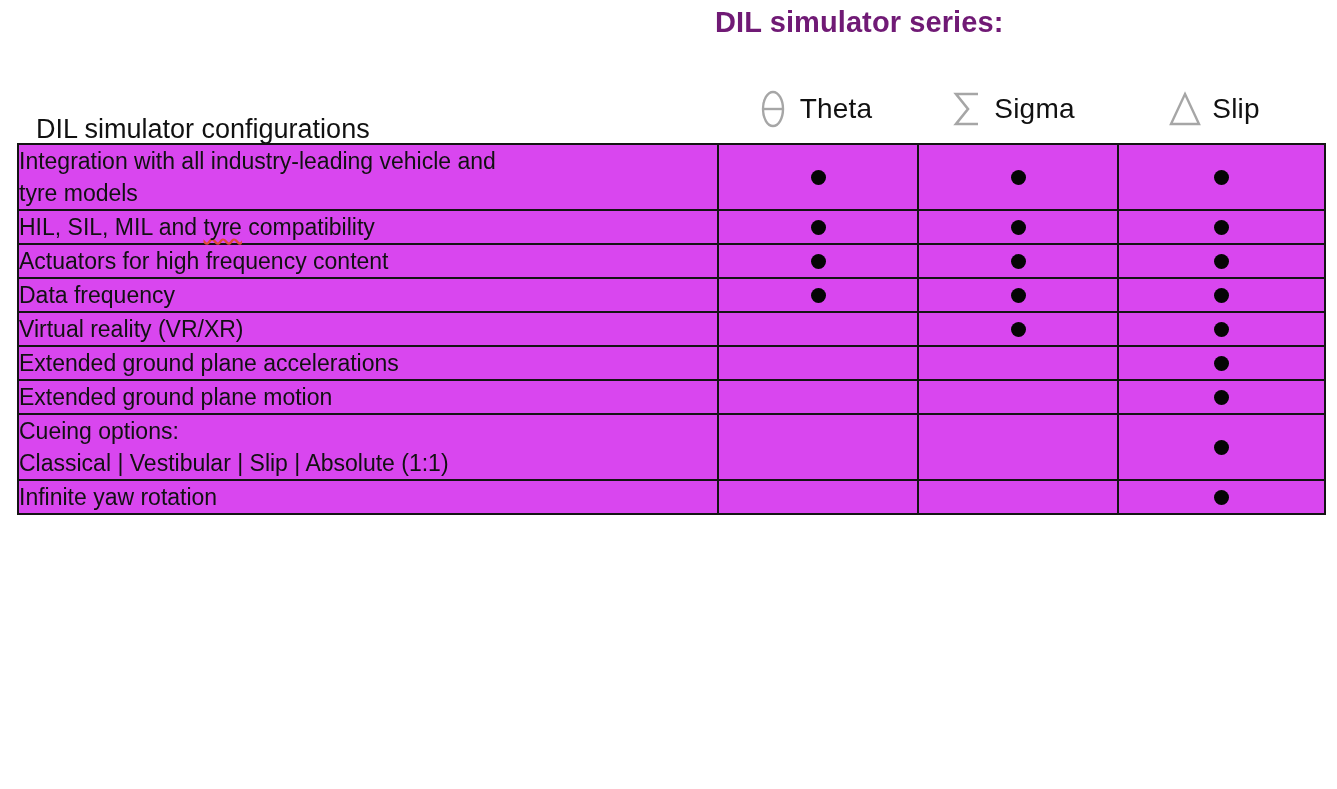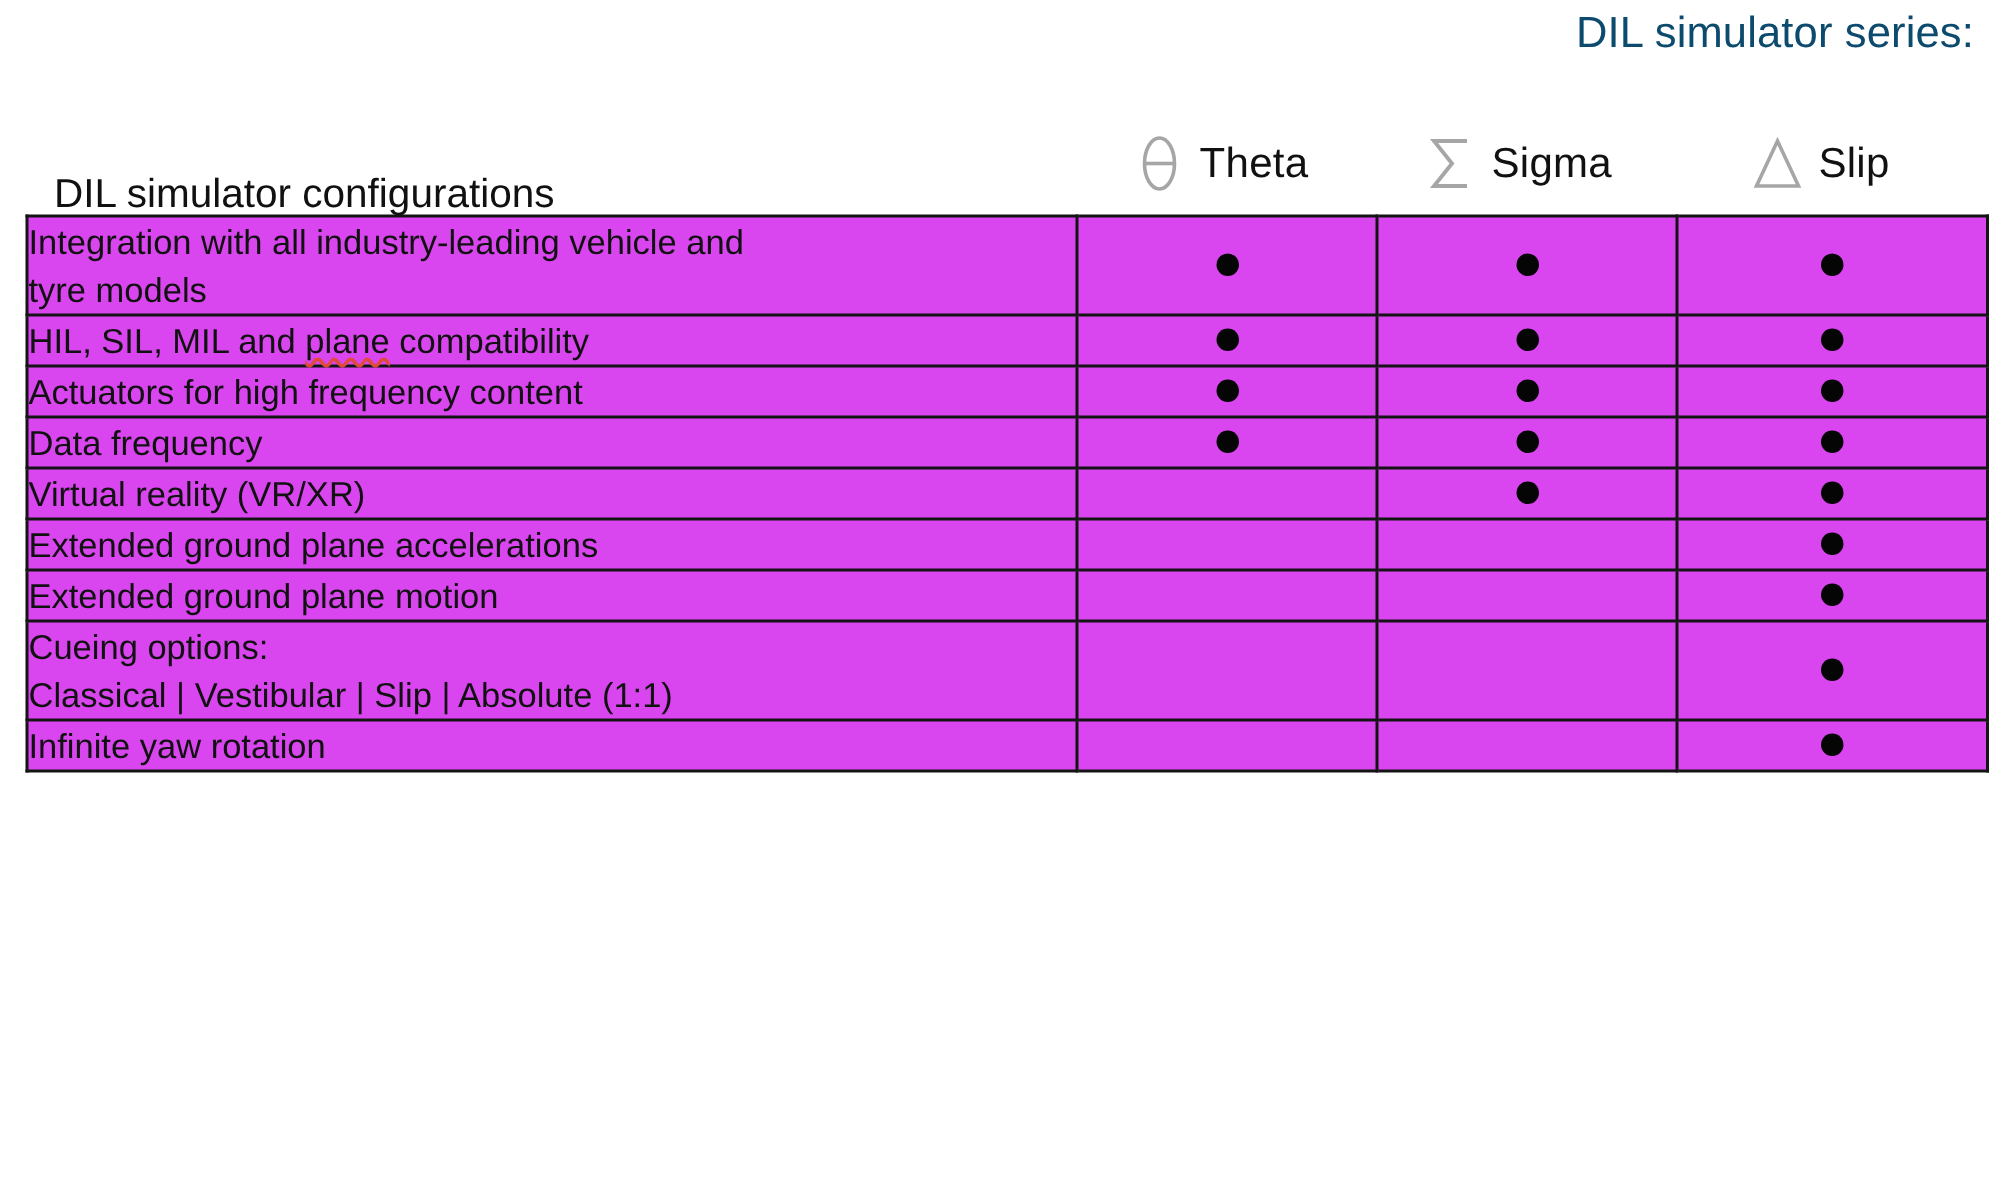--- a/index.html
+++ b/index.html
@@ -15,24 +15,24 @@
     overflow: hidden;
     position: relative;
   }
 
   
   #series-title {
     position: absolute;
     left: 715px;
     top: 6px;
     width: 601px;
-    text-align: right;
+    text-align: left;
     font-size: 29px;
-    font-weight: 400;
-    color: #0c4a6e;
+    font-weight: 700;
+    color: #701a75;
     letter-spacing: 0.1px;
     white-space: nowrap;
   }
 
   
   #config-heading {
     position: absolute;
     left: 36px;
     top: 63px;
     font-size: 27px;
@@ -168,21 +168,21 @@
 <table id="feature-table">
   <tbody>
       <tr>
         <td class="feature-cell">Integration with all industry-leading vehicle and
 tyre models</td>
         <td class="mark-cell"><span class="dot"></span></td>
         <td class="mark-cell"><span class="dot"></span></td>
         <td class="mark-cell"><span class="dot"></span></td>
       </tr>
       <tr>
-        <td class="feature-cell">HIL, SIL, MIL and <span class="misspelled">plane</span> compatibility</td>
+        <td class="feature-cell">HIL, SIL, MIL and <span class="misspelled">tyre</span> compatibility</td>
         <td class="mark-cell"><span class="dot"></span></td>
         <td class="mark-cell"><span class="dot"></span></td>
         <td class="mark-cell"><span class="dot"></span></td>
       </tr>
       <tr>
         <td class="feature-cell">Actuators for high frequency content</td>
         <td class="mark-cell"><span class="dot"></span></td>
         <td class="mark-cell"><span class="dot"></span></td>
         <td class="mark-cell"><span class="dot"></span></td>
       </tr>

